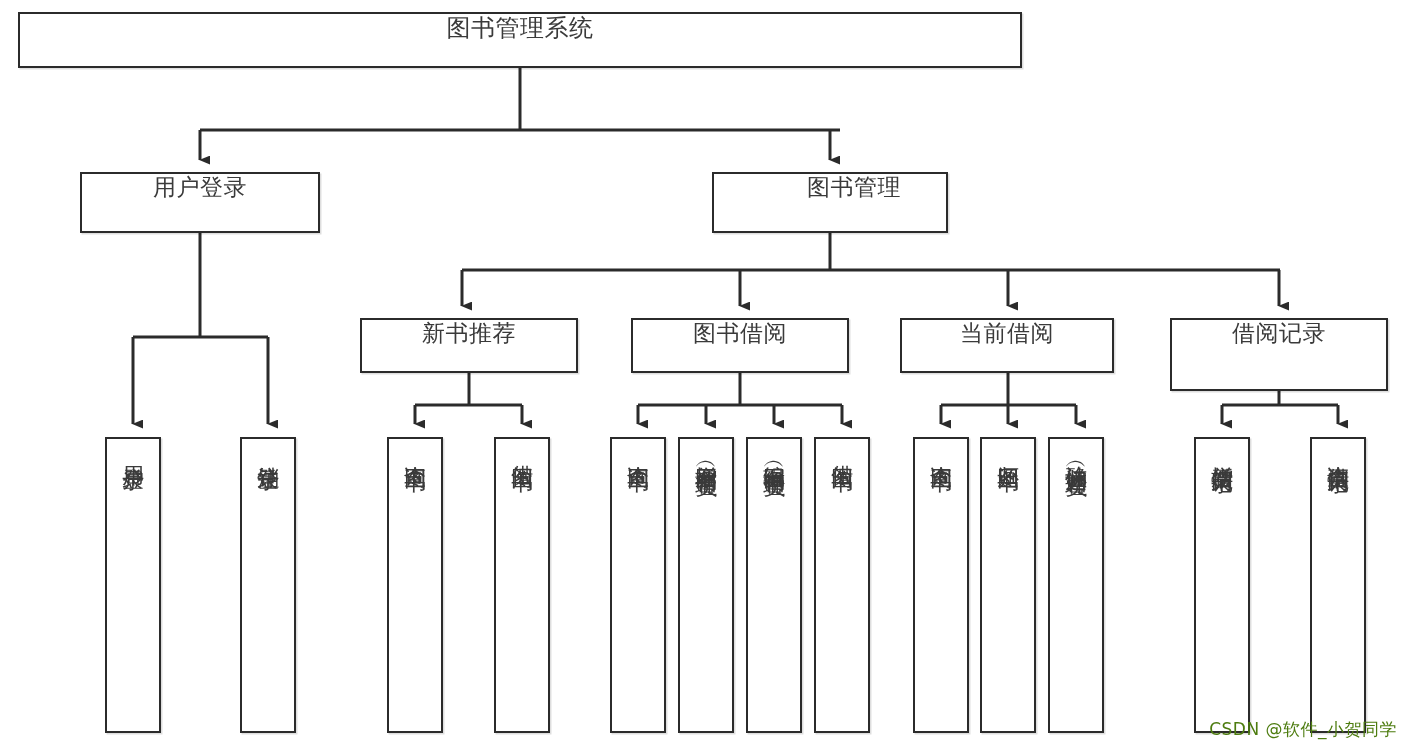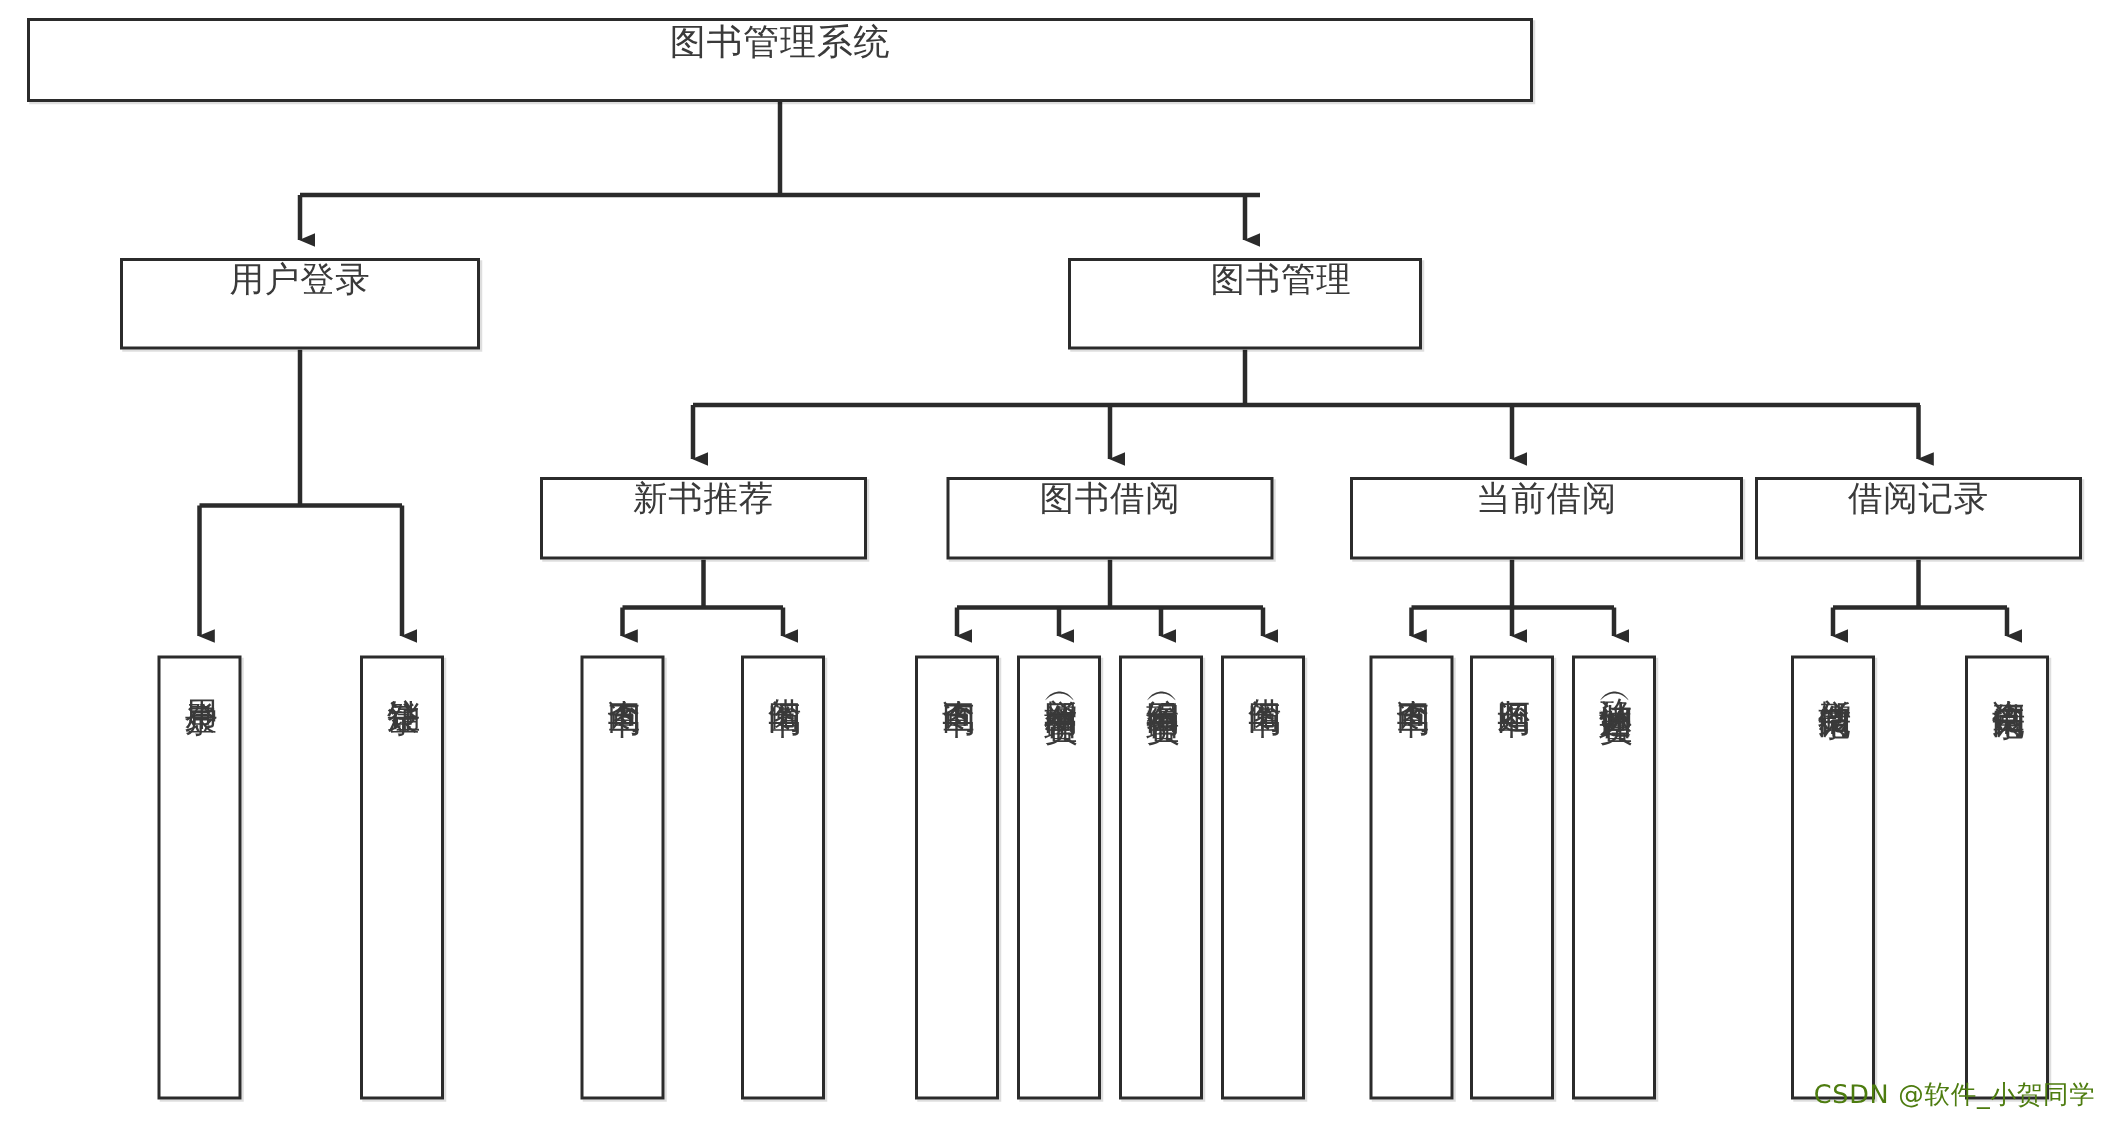--- a/index.html
+++ b/index.html
@@ -142,24 +142,24 @@
   <div class="node h" style="left:712px; top:172px; width:236px; height:61px;padding-left:48px;">
     <span class="lbl">图书管理</span>
   </div>
 
   <div class="node h" style="left:360px; top:318px; width:218px; height:55px;">
     <span class="lbl">新书推荐</span>
   </div>
   <div class="node h" style="left:631px; top:318px; width:218px; height:55px;">
     <span class="lbl">图书借阅</span>
   </div>
-  <div class="node h" style="left:900px; top:318px; width:262px; height:55px;">
+  <div class="node h" style="left:900px; top:318px; width:214px; height:55px;">
     <span class="lbl">当前借阅</span>
   </div>
-  <div class="node h" style="left:1170px; top:318px; width:218px; height:55px;">
+  <div class="node h" style="left:1170px; top:318px; width:218px; height:73px;">
     <span class="lbl">借阅记录</span>
   </div>
 
   <div class="node v" style="left:105px; top:437px; width:56px; height:296px;">
     <span class="lbl">用户登录</span>
   </div>
   <div class="node v" style="left:240px; top:437px; width:56px; height:296px;">
     <span class="lbl">注销登录</span>
   </div>
 

